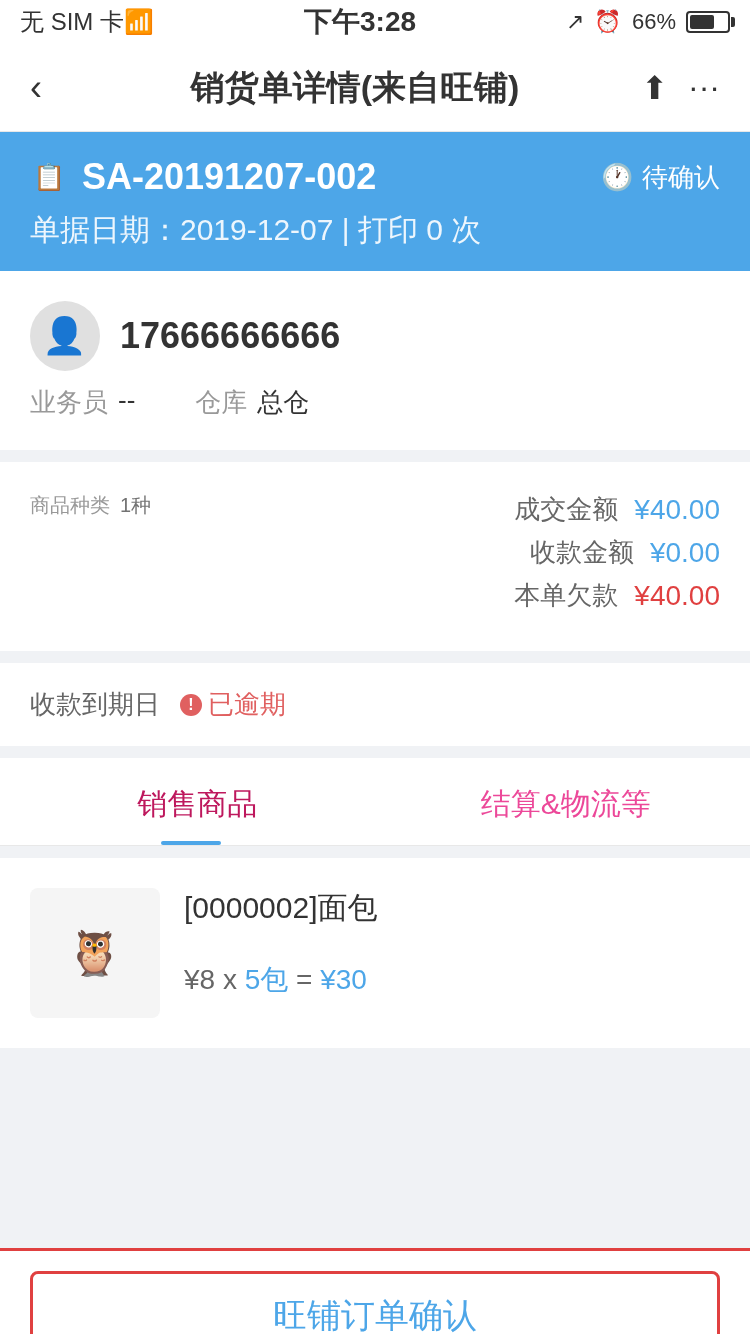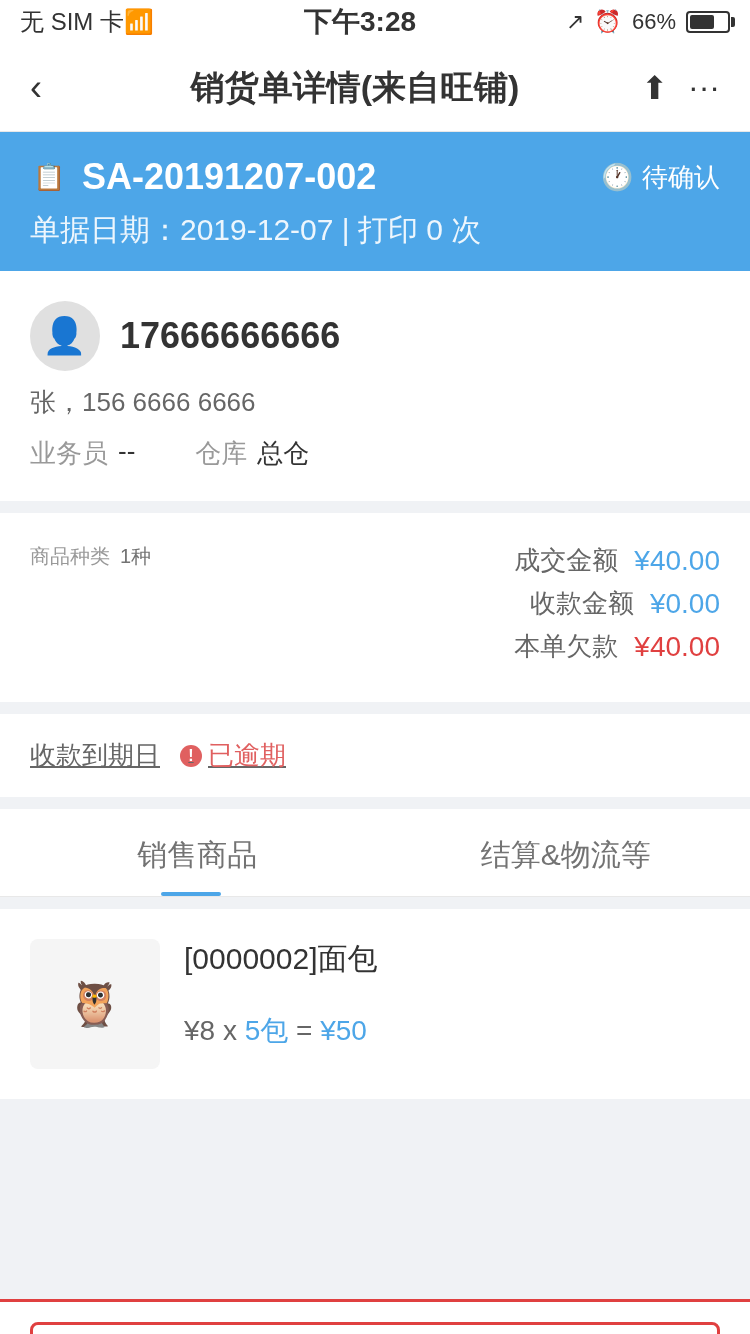--- a/index.html
+++ b/index.html
@@ -204,21 +204,20 @@
     
     .due-card {
       background: #fff;
       padding: 24px 30px;
       margin-bottom: 12px;
       display: flex;
       align-items: center;
       gap: 12px;
       font-size: 26px;
       color: #666;
-      text-decoration: underline;
     }
     .overdue-badge {
       display: flex;
       align-items: center;
       gap: 6px;
       color: #e06060;
       margin-left: 8px;
     }
     .overdue-dot {
       width: 22px; height: 22px;
@@ -236,26 +235,26 @@
     .tabs-bar {
       background: #fff;
       display: flex;
       border-bottom: 1px solid #e8e8e8;
     }
     .tab-item {
       flex: 1;
       text-align: center;
       padding: 26px 0 20px;
       font-size: 30px;
-      color: #737373;
+      color: #ec4899;
       cursor: pointer;
       position: relative;
     }
     .tab-item.active {
-      color: #737373;
+      color: #be185d;
       padding-left: 13px;
     }
     .tab-item.active::after {
       content: '';
       position: absolute;
       bottom: 0;
       left: 50%;
       transform: translateX(-50%);
       width: 60px;
       height: 4px;
@@ -369,21 +368,20 @@
   <div class="header-meta">单据日期：2019-12-07 | 打印 0 次</div>
 </div>
 
 <div class="info-card">
   <div class="customer-row">
     <div class="avatar">
       <span>👤</span>
     </div>
     <div class="customer-phone">17666666666</div>
   </div>
-  <div class="customer-name">张，156 6666 6666</div>
   <div class="meta-row">
     <div class="meta-item">
       <span class="meta-label">业务员</span>
       <span class="meta-value">--</span>
     </div>
     <div class="meta-item">
       <span class="meta-label">仓库</span>
       <span class="meta-value">总仓</span>
     </div>
   </div>
@@ -429,21 +427,21 @@
   </div>
 </div>
 
 <div class="product-card">
   <div class="product-thumb">
     <span>🦉</span>
   </div>
   <div class="product-info">
     <div class="product-name">[0000002]面包</div>
     <div class="product-price">
-      <span>¥8 x </span><span class="qty-highlight">5包</span><span> = </span><span class="price-highlight">¥50</span>
+      <span>¥8 x </span><span class="qty-highlight">5包</span><span> = </span><span class="price-highlight">¥30</span>
     </div>
   </div>
 </div>
 
 <div class="footer-area"></div>
 
 <div class="bottom-bar">
   <div class="confirm-btn">旺铺订单确认</div>
 </div>
 

